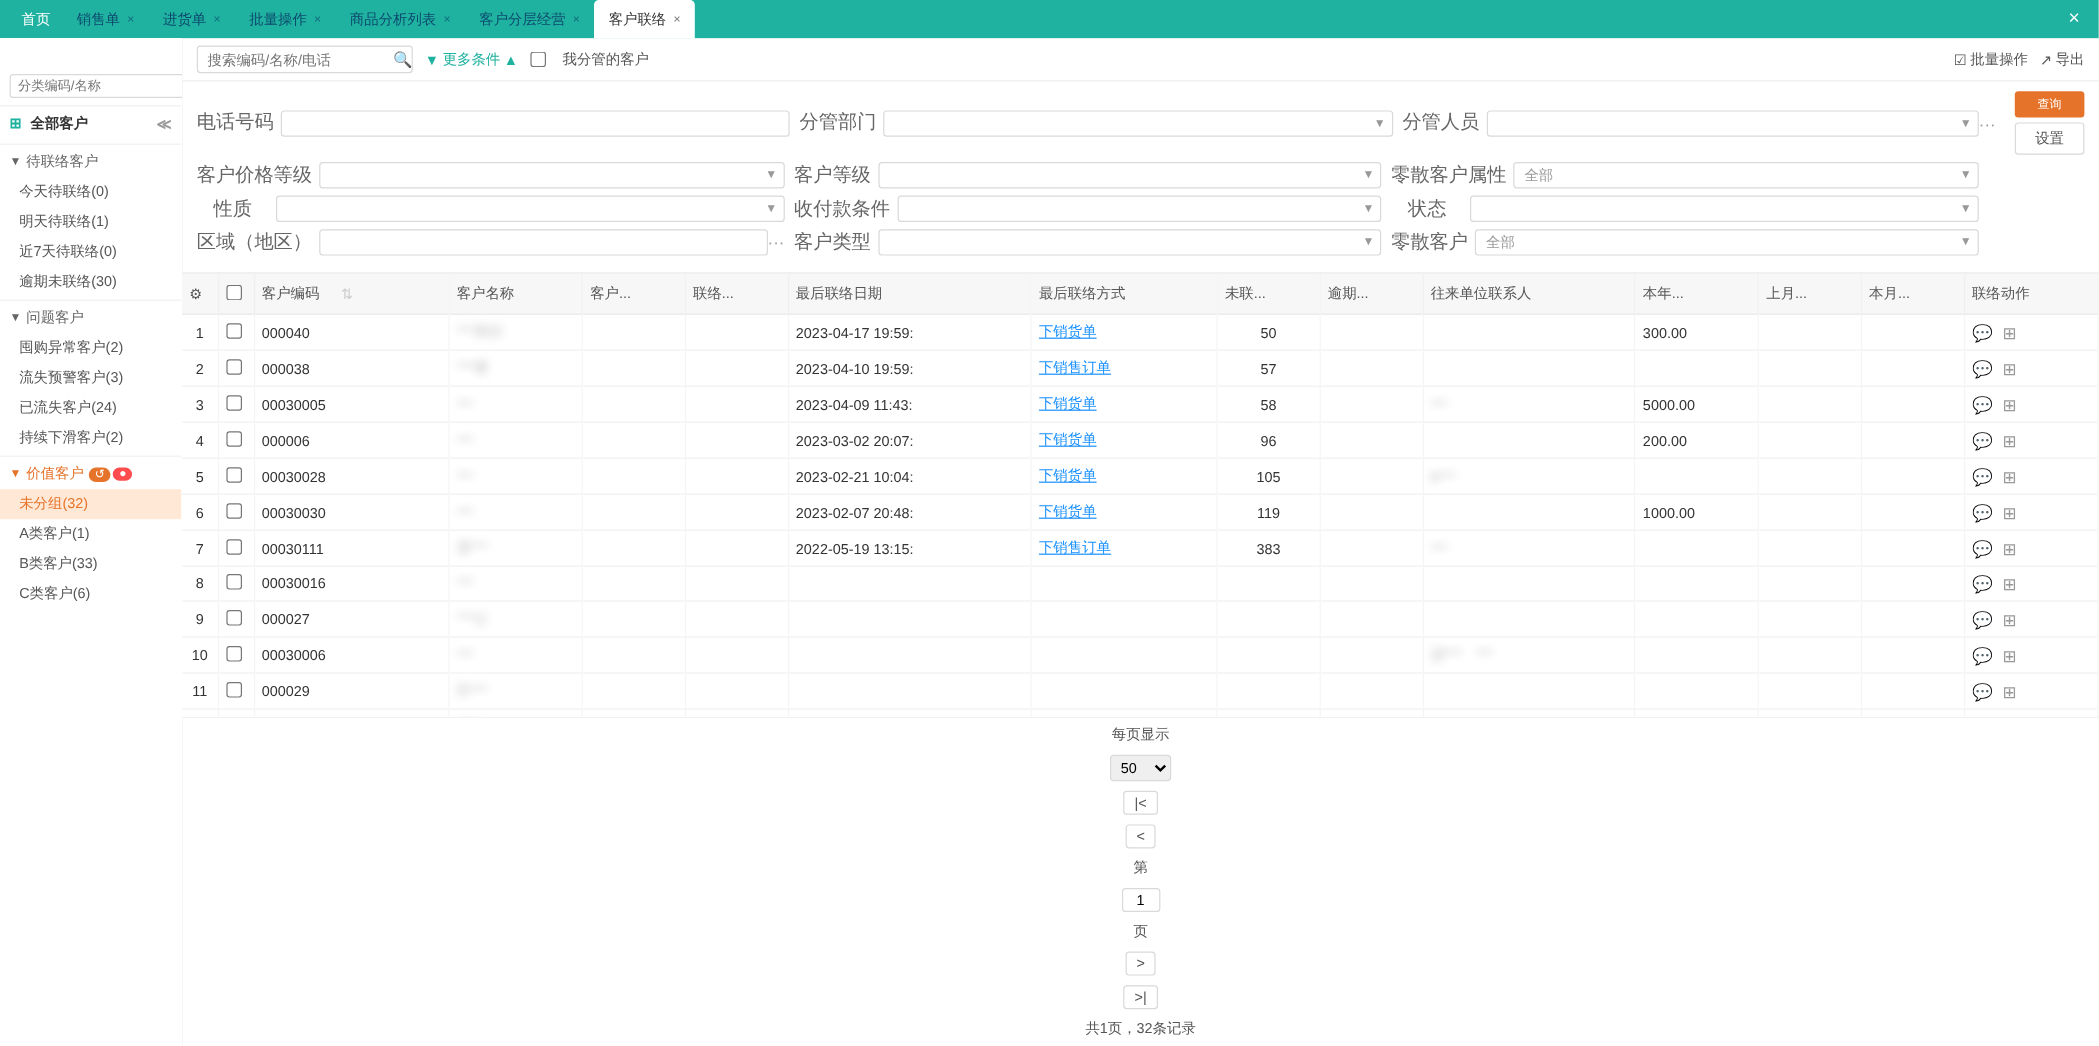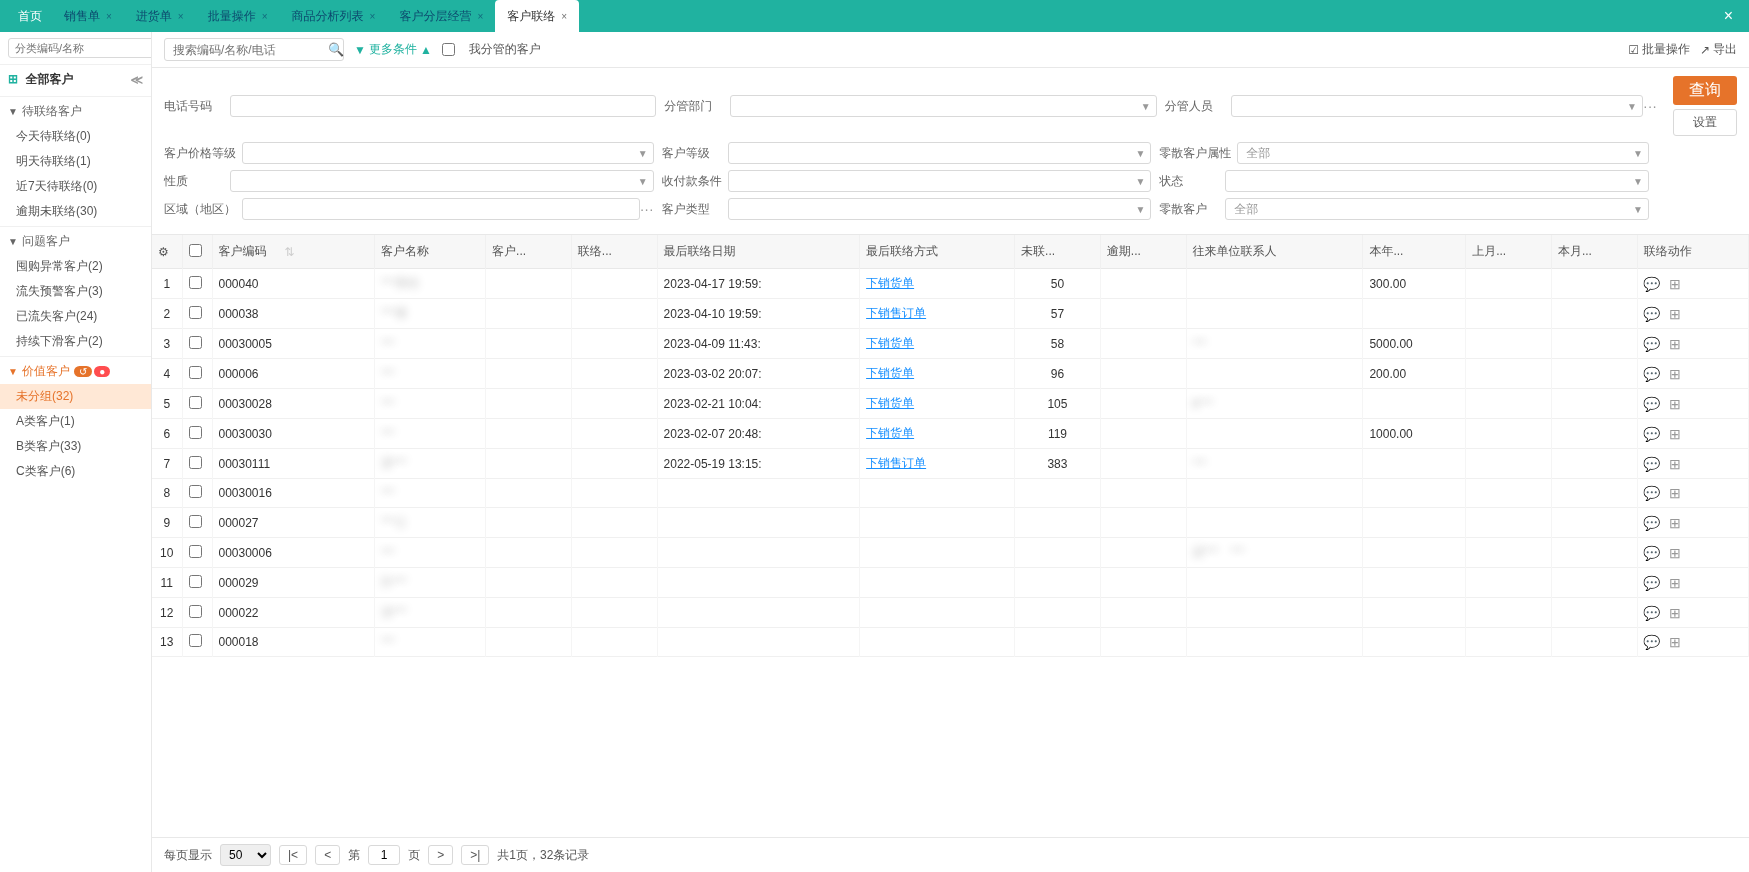--- a/index.html
+++ b/index.html
@@ -69,20 +69,21 @@
       border-bottom: 1px solid #f0f0f0;
     }
     .sidebar-search input {
       border: 1px solid #d9d9d9;
       border-radius: 3px;
       padding: 3px 6px;
       font-size: 11px;
       flex: 1;
       outline: none;
       color: #999;
+      margin-top: 24px;
     }
     .sidebar-section-header {
       display: flex;
       align-items: center;
       justify-content: space-between;
       padding: 6px 8px;
       font-weight: bold;
       color: #333;
       font-size: 12px;
       cursor: pointer;
@@ -197,24 +198,24 @@
     }
     .filter-field {
       display: flex;
       align-items: center;
       flex: 1;
       min-width: 0;
     }
     .filter-field label {
       white-space: nowrap;
       color: #666;
-      font-size: 12px;
+      font-size: 16px;
       margin-right: 6px;
       min-width: 60px;
-      text-align: left;
+      text-align: center;
     }
     .filter-select-wrap {
       flex: 1;
       position: relative;
     }
     .filter-select-wrap select {
       width: 100%;
       border: 1px solid #d9d9d9;
       border-radius: 3px;
       padding: 3px 24px 3px 8px;
@@ -248,21 +249,21 @@
       flex-direction: column;
       gap: 4px;
       margin-left: 8px;
     }
     .btn-query {
       background: #e6732a;
       color: #fff;
       border: none;
       border-radius: 3px;
       padding: 4px 16px;
-      font-size: 16px;
+      font-size: 10px;
       cursor: pointer;
       white-space: nowrap;
     }
     .btn-reset {
       background: #fff;
       color: #555;
       border: 1px solid #d9d9d9;
       border-radius: 3px;
       padding: 4px 16px;
       font-size: 12px;
@@ -323,20 +324,21 @@
     
     .pagination-bar {
       background: #fff;
       border-top: 1px solid #e8e8e8;
       padding: 6px 12px;
       display: flex;
       align-items: center;
       gap: 8px;
       font-size: 12px;
       color: #555;
+      flex-direction: column;
     }
     .pagination-bar .page-size-select {
       border: 1px solid #d9d9d9;
       border-radius: 3px;
       padding: 2px 4px;
       font-size: 12px;
       outline: none;
     }
     .pagination-bar .page-btn {
       border: 1px solid #d9d9d9;

